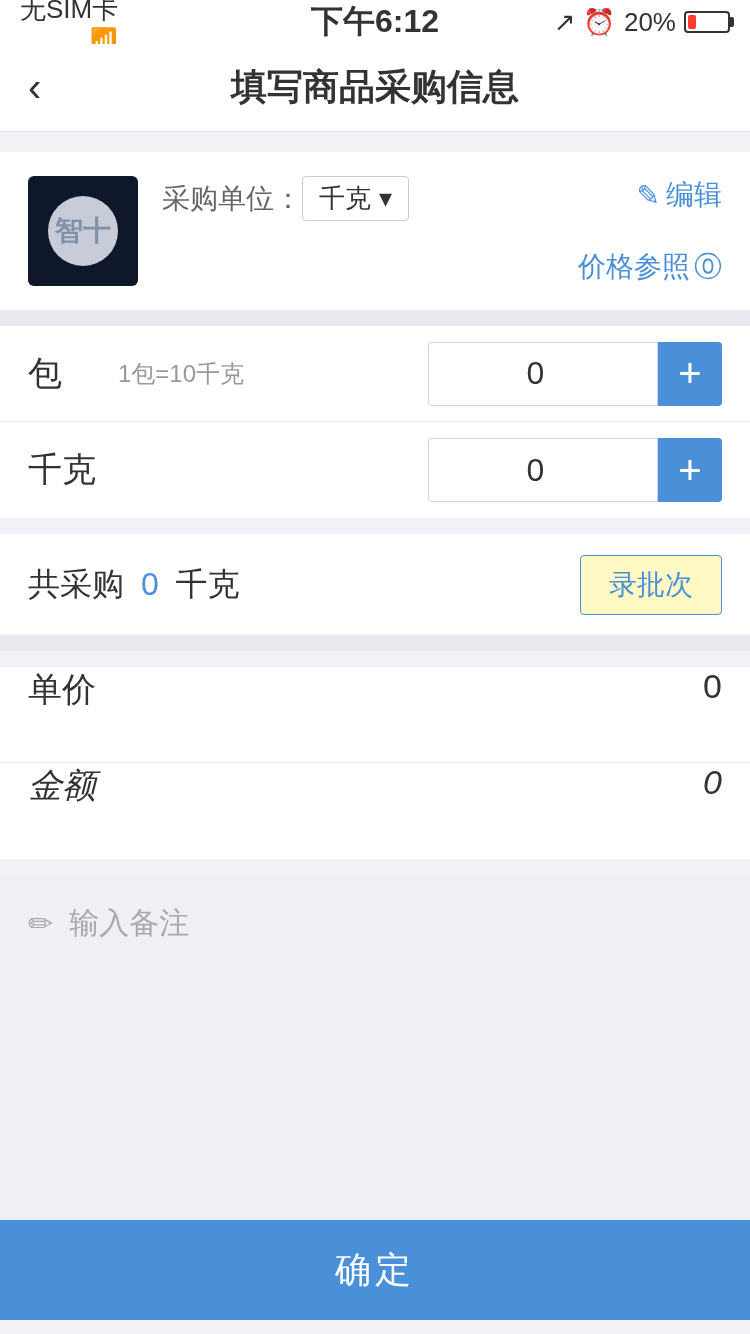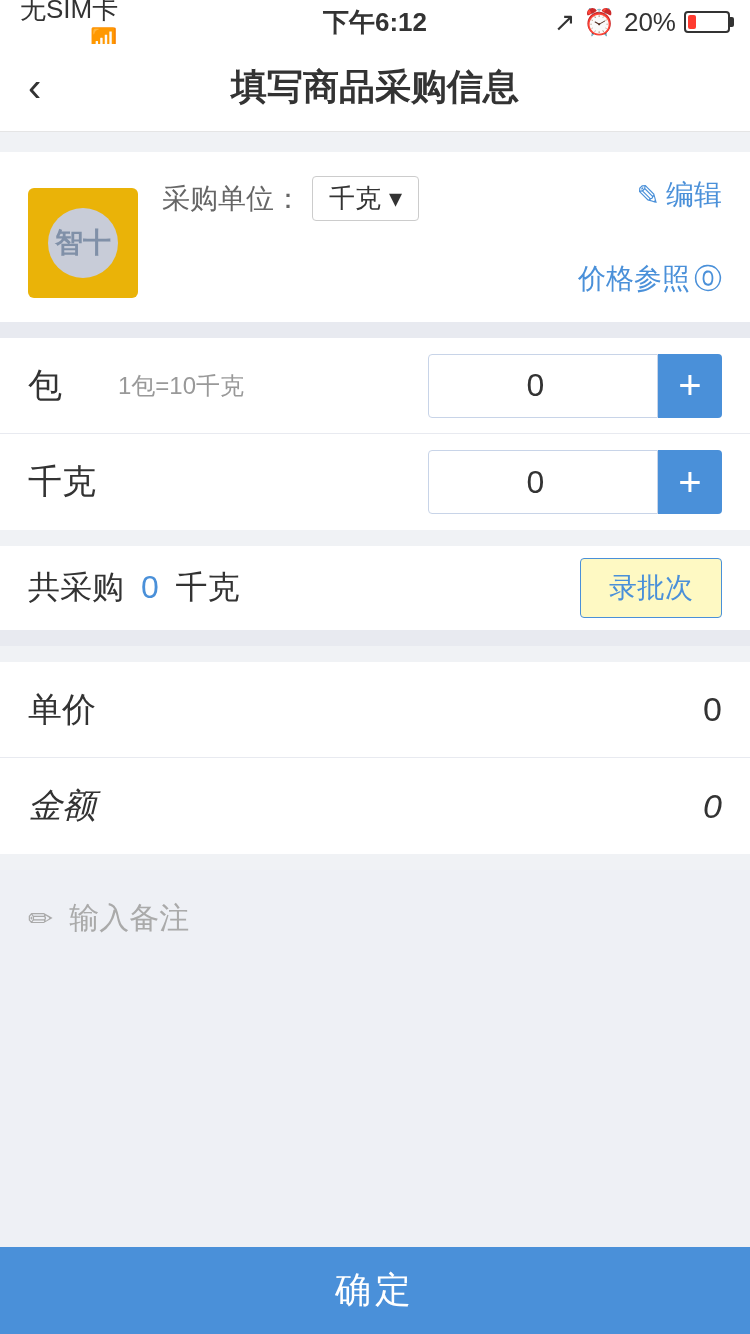--- a/index.html
+++ b/index.html
@@ -27,21 +27,21 @@
       font-weight: 500;
     }
     .status-left {
       display: flex;
       align-items: flex-end;
       gap: 0;
       font-size: 26px;
       flex-direction: column;
     }
     .status-center {
-      font-size: 26px;
+      font-size: 32px;
       font-weight: 600;
       position: absolute;
       left: 50%;
       transform: translateX(-50%);
     }
     .status-right {
       display: flex;
       align-items: center;
       gap: 8px;
       font-size: 26px;
@@ -105,27 +105,26 @@
       background: #fff;
       margin-top: 20px;
       padding: 24px 28px;
       display: flex;
       align-items: flex-start;
       position: relative;
     }
     .product-image {
       width: 110px;
       height: 110px;
-      background: #eab308;
+      background: #0f172a;
       border-radius: 6px;
       display: flex;
       align-items: center;
       justify-content: center;
       flex-shrink: 0;
-      margin-top: 12px;
     }
     .product-image-inner {
       width: 70px;
       height: 70px;
       background: #c8ccd8;
       border-radius: 50%;
       display: flex;
       align-items: center;
       justify-content: center;
       color: #8090a8;
@@ -142,21 +141,20 @@
       color: #333;
       margin-bottom: 16px;
     }
     .product-unit-row {
       display: flex;
       align-items: center;
       font-size: 28px;
       color: #666;
     }
     .unit-label {
-      margin-right: 10px;
     }
     .unit-select {
       border: 1px solid #ccc;
       border-radius: 4px;
       padding: 4px 16px;
       font-size: 26px;
       color: #333;
       background: #fff;
       display: flex;
       align-items: center;
@@ -244,21 +242,21 @@
       align-items: center;
       justify-content: center;
       cursor: pointer;
       font-weight: 300;
     }
 
     
     .summary-row {
       background: #fff;
       margin-top: 16px;
-      height: 84px;
+      height: 101px;
       display: flex;
       align-items: center;
       padding: 0 28px;
     }
     .summary-text {
       font-size: 32px;
       color: #333;
     }
     .batch-btn {
       margin-left: auto;
@@ -271,22 +269,21 @@
       cursor: pointer;
     }
 
     
     .info-section {
       background: #fff;
       margin-top: 16px;
     }
     .info-row {
       display: flex;
-      align-items: center;
-      padding: 8px 28px;
+      padding: 0 28px;
       height: 96px;
       border-bottom: 1px solid #e8eaf0;
     }
     .info-row:last-child {
       border-bottom: none;
       font-style: italic;
     }
     .info-label {
       font-size: 34px;
       color: #333;
@@ -318,24 +315,24 @@
 
     
     .content-area {
       min-height: 300px;
       background: #eef0f5;
     }
 
     
     .confirm-btn {
       position: fixed;
-      bottom: 0;
+      bottom: 14px;
       left: 0;
       width: 750px;
-      height: 87px;
+      height: 100px;
       background: #4a90d9;
       color: #fff;
       font-size: 36px;
       font-weight: 500;
       border: none;
       display: flex;
       align-items: center;
       justify-content: center;
       cursor: pointer;
       letter-spacing: 4px;

